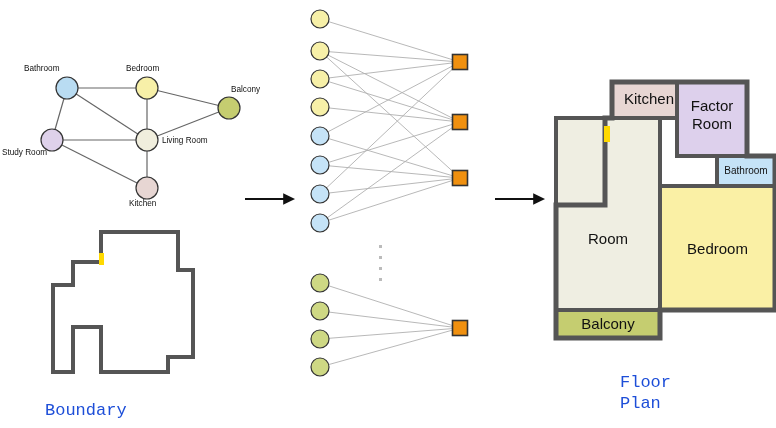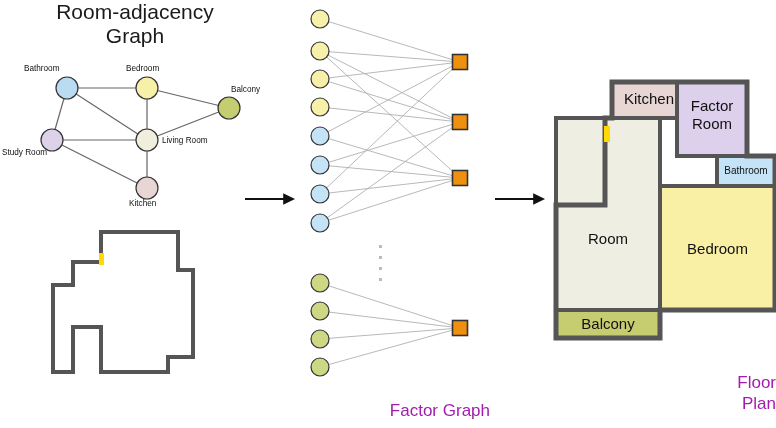--- a/index.html
+++ b/index.html
@@ -1,33 +1,29 @@
 <!DOCTYPE html>
 <html><head>
 <meta charset="utf-8">
 <style>
   html,body{margin:0;padding:0;background:#ffffff;}
   body{width:776px;height:428px;position:relative;overflow:hidden;
        font-family:"Liberation Sans", sans-serif;color:#111;}
   .stage{position:absolute;left:0;top:0;width:776px;height:428px;}
   svg{position:absolute;left:0;top:0;width:776px;height:428px;overflow:visible;}
   .ttl{position:absolute;text-align:center;font-size:21px;line-height:24px;color:#1a1a1a;}
-  .cap{position:absolute;text-align:right;font-size:17px;line-height:21px;color:#a21caf;}
+  .cap{position:absolute;text-align:left;font-size:17px;line-height:21px;color:#1d4ed8;font-family:Liberation Mono, monospace;}
   .nlab{position:absolute;font-size:8.2px;line-height:10px;color:#111;white-space:nowrap;}
   .rlab{position:absolute;text-align:center;line-height:17px;color:#111;white-space:nowrap;}
 </style>
 </head>
 <body>
 
 <div class="stage">
 
-  <div class="ttl" style="left:0px;top:0px;width:270px;">
-    <div>Room-adjacency</div>
-    <div>Graph</div>
-  </div>
 
   <svg aria-hidden="true">
     <g id="graph-edges">
         <line x1="67" y1="88" x2="147" y2="88" stroke="#666666" stroke-width="1.2"></line>
         <line x1="67" y1="88" x2="52" y2="140" stroke="#666666" stroke-width="1.2"></line>
         <line x1="67" y1="88" x2="147" y2="140" stroke="#666666" stroke-width="1.2"></line>
         <line x1="147" y1="88" x2="229" y2="108" stroke="#666666" stroke-width="1.2"></line>
         <line x1="147" y1="88" x2="147" y2="140" stroke="#666666" stroke-width="1.2"></line>
         <line x1="229" y1="108" x2="147" y2="140" stroke="#666666" stroke-width="1.2"></line>
         <line x1="52" y1="140" x2="147" y2="140" stroke="#666666" stroke-width="1.2"></line>
@@ -120,22 +116,22 @@
 
   <div id="graph-labels">
       <div class="nlab" style="left: 24px; top: 64px;">Bathroom</div>
       <div class="nlab" style="left: 126px; top: 64px;">Bedroom</div>
       <div class="nlab" style="left: 231px; top: 85px;">Balcony</div>
       <div class="nlab" style="left: 162px; top: 136px;">Living Room</div>
       <div class="nlab" style="left: 2px; top: 148px; text-align: center;">Study Room</div>
       <div class="nlab" style="left: 129px; top: 199px;">Kitchen</div>
     </div>
 
+  <div class="cap" style="left:45px;top:400px;width:200px;">Boundary</div>
 
-  <div class="cap" style="left:300px;top:400px;width:190px;">Factor Graph</div>
 
   <div id="fp-labels">
       <div class="rlab" style="left: 612px; top: 90px; width: 74px; font-size: 15px; line-height: 18px;">Kitchen</div>
       <div class="rlab" style="left: 677px; top: 97px; width: 70px; font-size: 15px; line-height: 18px;">
         <div>Factor</div>
         <div>Room</div>
       </div>
       <div class="rlab" style="left: 717px; top: 164px; width: 58px; font-size: 10px; line-height: 13px;">Bathroom</div>
       <div class="rlab" style="left: 660px; top: 240px; width: 115px; font-size: 15px; line-height: 18px;">Bedroom</div>
       <div class="rlab" style="left: 556px; top: 230px; width: 104px; font-size: 15px; line-height: 18px;">

